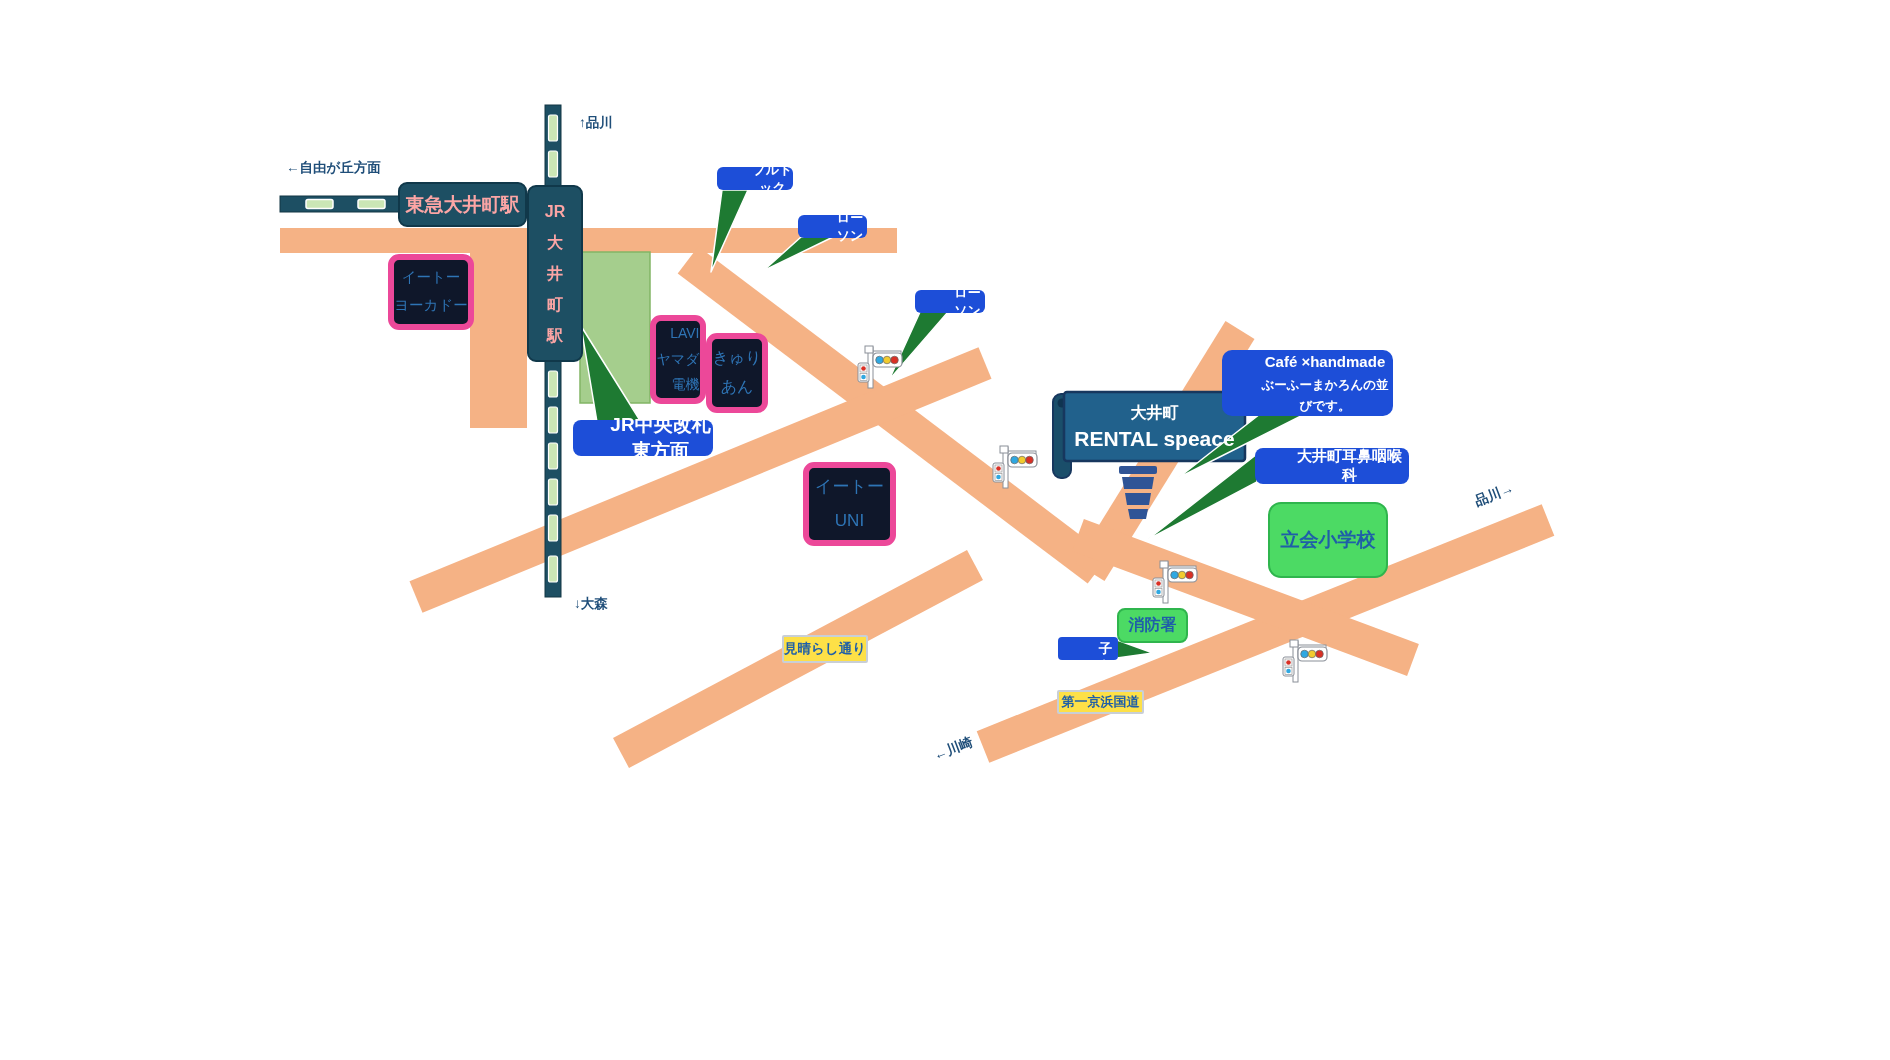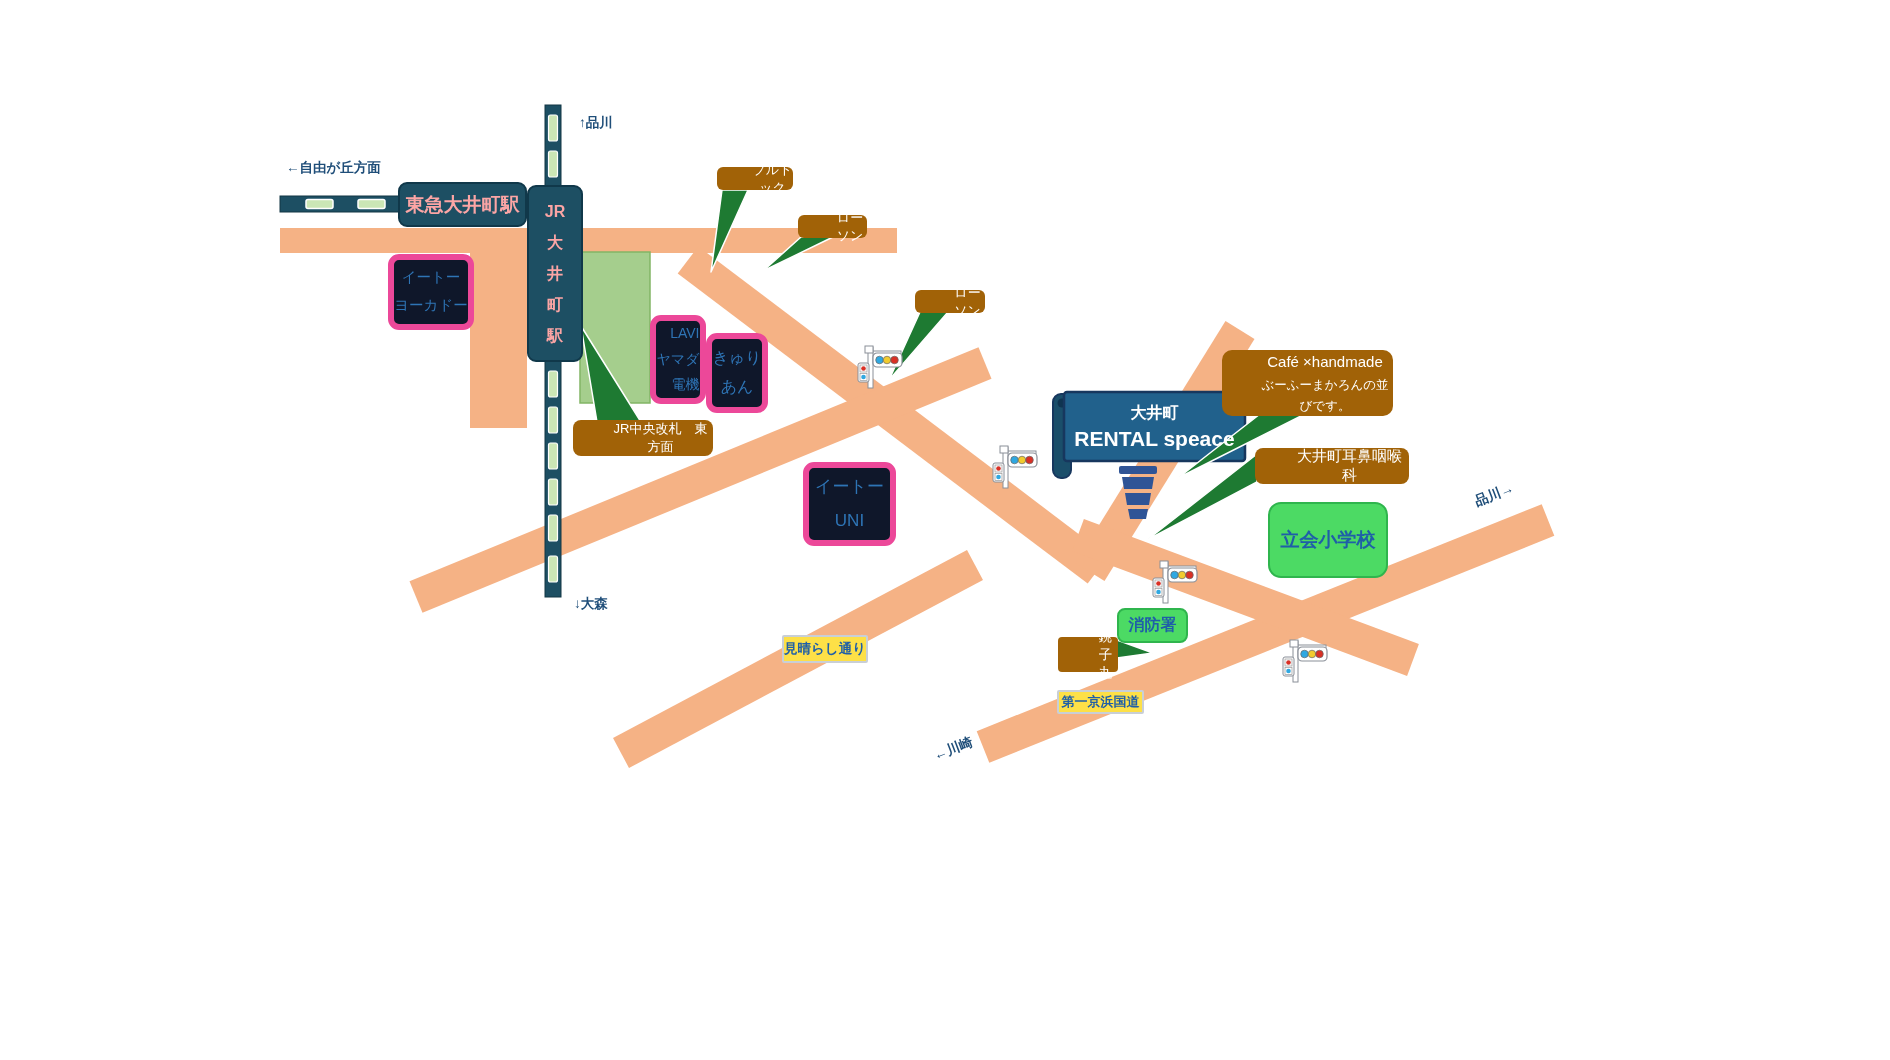--- a/index.html
+++ b/index.html
@@ -7,21 +7,21 @@
     width:1890px;height:1060px;background:#ffffff;position:relative;overflow:hidden;
     font-family:"Liberation Sans",sans-serif;
   }
   #map-layer{position:absolute;left:0;top:0;z-index:0;}
   .box{
     position:absolute;z-index:2;box-sizing:border-box;
     display:flex;align-items:center;justify-content:center;text-align:center;
   }
   .pre{white-space:pre-line;}
   .navy{background:#1D4F63;color:#fca5a5;font-weight:bold;border:2px solid #10384A;border-radius:9px;}
-  .dgreen{background:#a16207;color:#fff;font-weight:normal;border-radius:6px;padding-left:35px;}
+  .dgreen{background:#1d4ed8;color:#fff;font-weight:bold;border-radius:6px;padding-left:35px;}
   .lblue{background:#0f172a;border:6px solid #ec4899;border-radius:11px;color:#2E74B5;}
   .bgreen{background:#4CDA64;border:2px solid #2FB54D;border-radius:11px;color:#1F5FA8;font-weight:bold;}
   .wlabel{background:#fde047;border:2px solid #C9CFD6;border-radius:2px;color:#1F5FA8;font-weight:bold;}
   .dir{position:absolute;z-index:2;color:#1F4E79;font-weight:bold;font-size:13.5px;white-space:nowrap;}
   .banner-text{position:absolute;z-index:2;display:flex;flex-direction:column;align-items:center;justify-content:center;color:#fff;font-weight:bold;}
 </style>
 </head>
 <body>
 
 <svg id="map-layer" width="1890" height="1060" viewBox="0 0 1890 1060">
@@ -129,21 +129,21 @@
 <div class="box lblue" style="left:706px;top:333px;width:62px;height:80px;font-size:16px;line-height:1.8;">
   <span class="pre">きゅり
 あん</span>
 </div>
 
 <div class="box lblue" style="left:803px;top:462px;width:93px;height:84px;font-size:17px;line-height:2.0;">
   <span class="pre">イートー
 UNI</span>
 </div>
 
-<div class="box dgreen" style="left:573px;top:420px;width:140px;height:36px;font-size:13px;border-radius:8px;">
+<div class="box dgreen" style="left:573px;top:420px;width:140px;height:36px;font-size:19px;border-radius:8px;">
   <span>JR中央改札　東方面</span>
 </div>
 
 <div class="box dgreen" style="left:717px;top:167px;width:76px;height:23px;font-size:13px;">
   <span>ブルドック</span>
 </div>
 
 <div class="box dgreen" style="left:798px;top:215px;width:69px;height:23px;font-size:13px;">
   <span>ローソン</span>
 </div>
@@ -154,21 +154,21 @@
 
 <div class="box dgreen" style="left:1222px;top:350px;width:171px;height:66px;font-size:15px;border-radius:10px;flex-direction:column;line-height:1.7;">
   <span>Café ×handmade</span>
   <span style="font-size:12.5px;">ぶーふーまかろんの並びです。</span>
 </div>
 
 <div class="box dgreen" style="left:1255px;top:448px;width:154px;height:36px;font-size:15px;border-radius:8px;">
   <span>大井町耳鼻咽喉科</span>
 </div>
 
-<div class="box dgreen" style="left:1058px;top:637px;width:60px;height:35px;font-size:13.5px;border-radius:4px;">
+<div class="box dgreen" style="left:1058px;top:637px;width:60px;height:23px;font-size:13.5px;border-radius:4px;">
   <span>銚子丸</span>
 </div>
 
 <div class="box bgreen" style="left:1268px;top:502px;width:120px;height:76px;font-size:19px;border-radius:13px;">
   <span>立会小学校</span>
 </div>
 
 <div class="box bgreen" style="left:1117px;top:608px;width:71px;height:35px;font-size:16px;border-radius:8px;">
   <span>消防署</span>
 </div>

